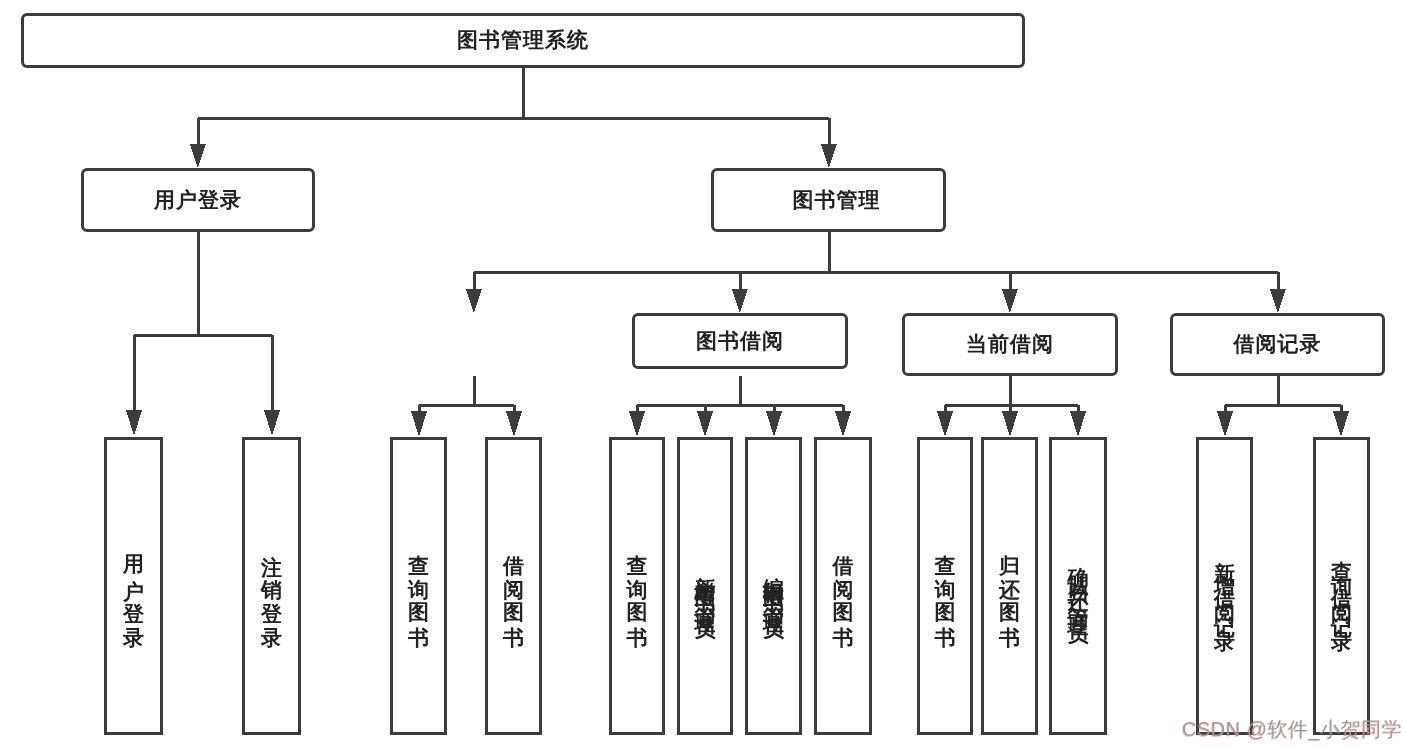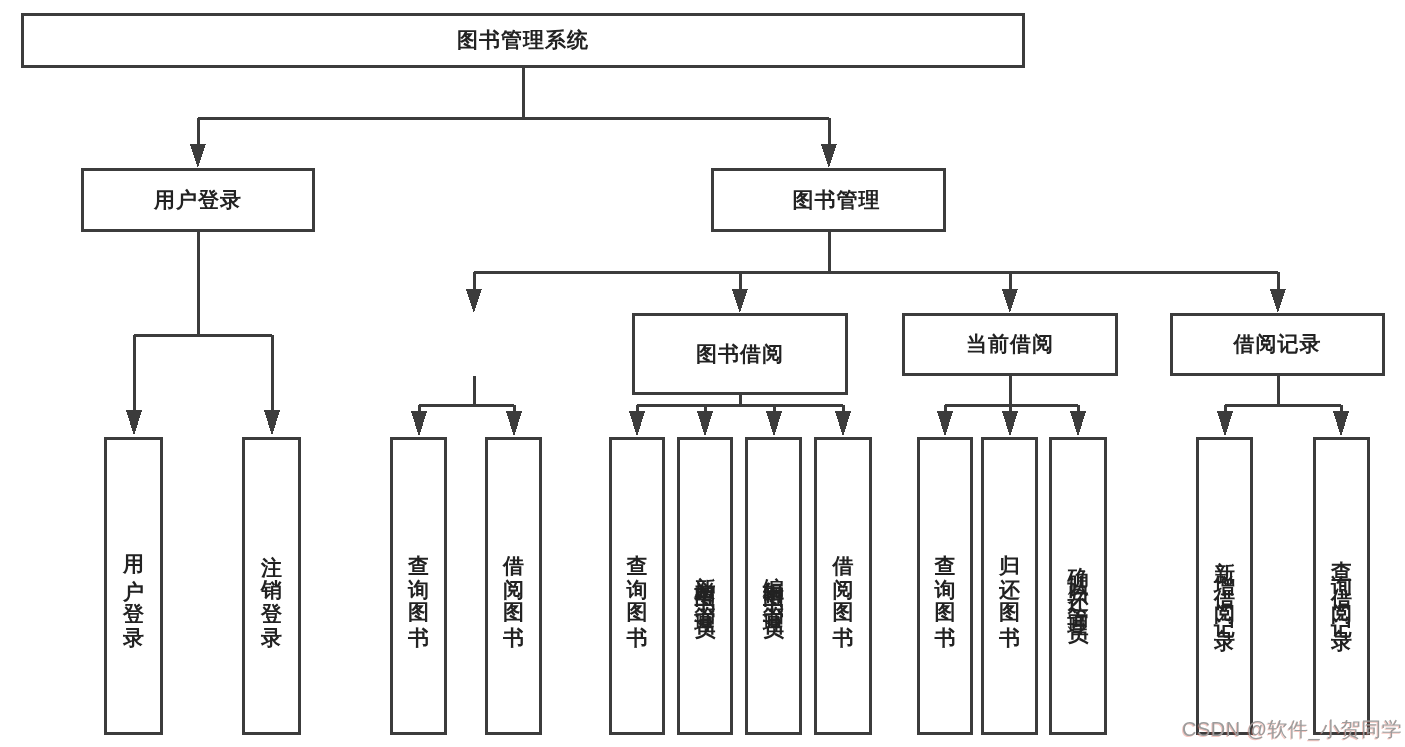--- a/index.html
+++ b/index.html
@@ -33,37 +33,37 @@
     border: 3px solid #3c3c3c;
     box-sizing: border-box;
     display: flex;
     align-items: center;
     justify-content: center;
     font-size: 21px;
     font-weight: 600;
     line-height: 1.05;
     color: #222222;
   }
-  .hbox { letter-spacing: 1px; }
+  .hbox { letter-spacing: 1px; border-radius: 6px; }
   .vbox {
     writing-mode: vertical-lr;
     text-orientation: mixed;
     top: 437px;
     height: 298px;
   }
   .sp-lg { letter-spacing: 24px; }
   .sp-md { letter-spacing: 14px; }
   .sp-sm { letter-spacing: 6px; }
   .sp-sm2 { letter-spacing: 8px; }
 
   .n-root  { left: 21px;  top: 13px;  width: 1004px; height: 55px; }
   .n-login { left: 81px;  top: 168px; width: 234px;  height: 64px; }
   .n-mgmt  { left: 711px; top: 168px; width: 235px;  height: 64px; padding-left: 16px; }
   .n-rec   { left: 362px; top: 313px; width: 224px;  height: 63px; }
-  .n-bor   { left: 632px; top: 313px; width: 216px;  height: 82px; }
+  .n-bor   { left: 632px; top: 313px; width: 216px;  height: 56px; }
   .n-cur   { left: 902px; top: 313px; width: 216px;  height: 63px; }
   .n-recd  { left: 1170px;top: 313px; width: 215px;  height: 63px; }
 
   .l-1a { left: 104px;  width: 59px; }
   .l-1b { left: 242px;  width: 59px; }
   .l-2a { left: 390px;  width: 57px; }
   .l-2b { left: 485px;  width: 57px; }
   .l-3a { left: 609px;  width: 56px; }
   .l-3b { left: 677px;  width: 56px; }
   .l-3c { left: 745px;  width: 57px; }

